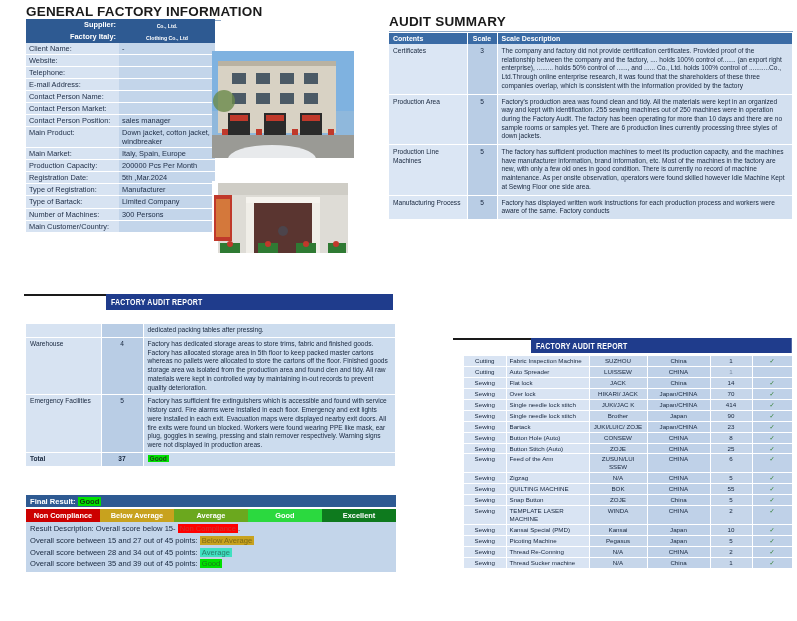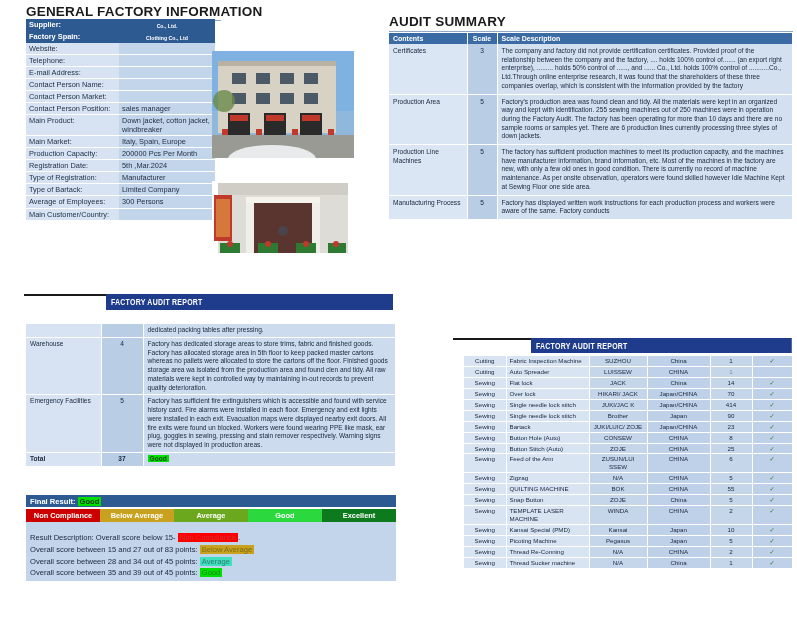--- a/index.html
+++ b/index.html
@@ -73,20 +73,21 @@
     font-size: 7.4px;
   }
   .gfi td { border-bottom: 1px solid #ffffff; line-height: 1.22; }
   .gfi .lbl { width: 93px; background: #d7e3f2; color: #1c2b44; }
   .gfi .val { background: #c3d5ea; color: #1c2b44; }
   .gfi tr.hdr td {
     background: #2E5A92;
     color: #ffffff;
     font-weight: bold;
     border-bottom: 1px solid #2E5A92;
+    text-align: right;
   }
   .gfi tr.hdr td.val {
     color: #ffffff;
     font-weight: bold;
     font-size: 5.2px;
     text-align: center;
     vertical-align: bottom;
   }
 
   
@@ -194,21 +195,21 @@
   }
 
   
   .desc {
     position: absolute;
     left: 26px; top: 522px;
     width: 370px;
     background: #c3d5ea;
     font-size: 7.6px;
     color: #17263d;
-    padding: 10px 0 2px 4px;
+    padding: 1px 0 2px 4px;
   }
   .desc .line { line-height: 1.55; white-space: nowrap; }
   .chip { padding: 0 2px; font-weight: normal; }
 
   
   .mach {
     position: absolute;
     left: 464px; top: 356px;
     width: 328px;
     font-size: 6.2px;
@@ -237,22 +238,26 @@
   <div class="sec-title" style="left:26px; top:4px;">GENERAL FACTORY INFORMATION</div>
   <div class="title-rule" style="left:26px; top:20px; width:195px;"></div>
 
   <table class="gfi">
     <tbody id="gfi-body">
         <tr class="hdr">
           <td class="lbl">Supplier:</td>
           <td class="val">Co., Ltd.</td>
         </tr>
         <tr class="hdr">
-          <td class="lbl">Factory Spain:</td>
+          <td class="lbl">Factory Italy:</td>
           <td class="val">Clothing Co., Ltd</td>
+        </tr>
+        <tr>
+          <td class="lbl">Client Name:</td>
+          <td class="val">-</td>
         </tr>
         <tr>
           <td class="lbl">Website:</td>
           <td class="val"></td>
         </tr>
         <tr>
           <td class="lbl">Telephone:</td>
           <td class="val"></td>
         </tr>
         <tr>
@@ -289,21 +294,21 @@
         </tr>
         <tr>
           <td class="lbl">Type of Registration:</td>
           <td class="val">Manufacturer</td>
         </tr>
         <tr>
           <td class="lbl">Type of Bartack:</td>
           <td class="val">Limited Company</td>
         </tr>
         <tr>
-          <td class="lbl">Average of Employees:</td>
+          <td class="lbl">Number of Machines:</td>
           <td class="val">300 Persons</td>
         </tr>
         <tr>
           <td class="lbl">Main Customer/Country:</td>
           <td class="val"></td>
         </tr>
       </tbody>
   </table>
 
   <div class="photo" style="left:212px; top:51px; width:142px; height:107px;">
@@ -447,21 +452,21 @@
   <div class="scale-strip" id="scale-strip">
       <div style="background: rgb(204, 0, 0);">Non Compliance</div>
       <div style="background: rgb(200, 162, 30);">Below Average</div>
       <div style="background: rgb(107, 168, 30);">Average</div>
       <div style="background: rgb(43, 217, 63);">Good</div>
       <div style="background: rgb(14, 122, 30);">Excellent</div>
     </div>
 
   <div class="desc" id="desc-block">
       <div class="line"><span>Result Description: Overall score below 15-</span> <span class="chip" style="background: rgb(255, 0, 0); color: rgb(204, 51, 51);">Non Compliance</span><span>.</span></div>
-      <div class="line"><span>Overall score between 15 and 27 out of 83 points:</span> <span class="chip" style="background: rgb(200, 162, 30); color: rgb(125, 106, 20);">Below Average</span><span></span></div>
+      <div class="line"><span>Overall score between 15 and 27 out of 45 points:</span> <span class="chip" style="background: rgb(200, 162, 30); color: rgb(125, 106, 20);">Below Average</span><span></span></div>
       <div class="line"><span>Overall score between 28 and 34 out of 45 points:</span> <span class="chip" style="background: rgb(63, 224, 192); color: rgb(42, 122, 106);">Average</span><span></span></div>
       <div class="line"><span>Overall score between 35 and 39 out of 45 points:</span> <span class="chip" style="background: rgb(0, 224, 0); color: rgb(26, 122, 26);">Good</span><span></span></div>
     </div>
 
   <div class="banner-rule" style="left:453px; top:338px; width:78px;"></div>
   <div class="banner-wrap" style="left:531px; top:338px; width:262px; height:15px;">
     <div class="banner" style="width:318px; height:15px;">FACTORY AUDIT  REPORT</div>
   </div>
 
   <table class="mach">

